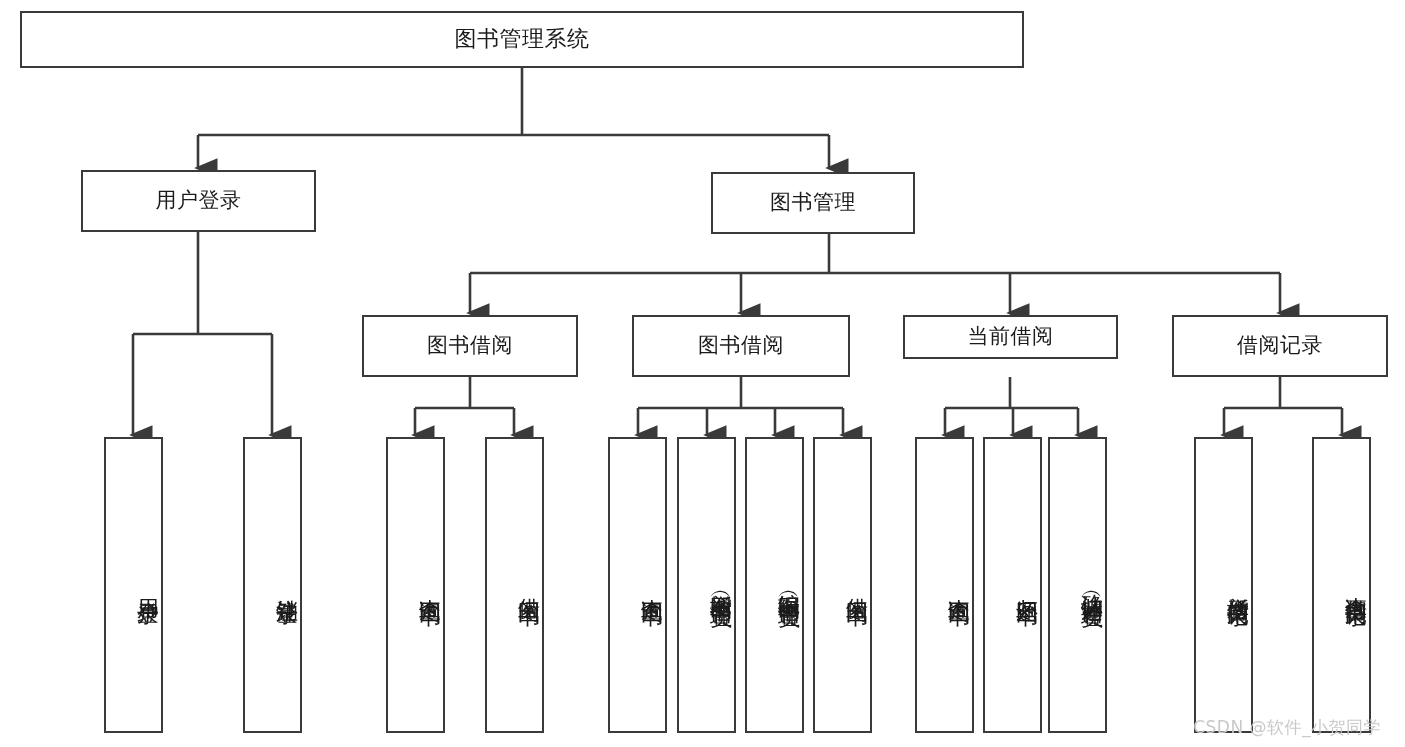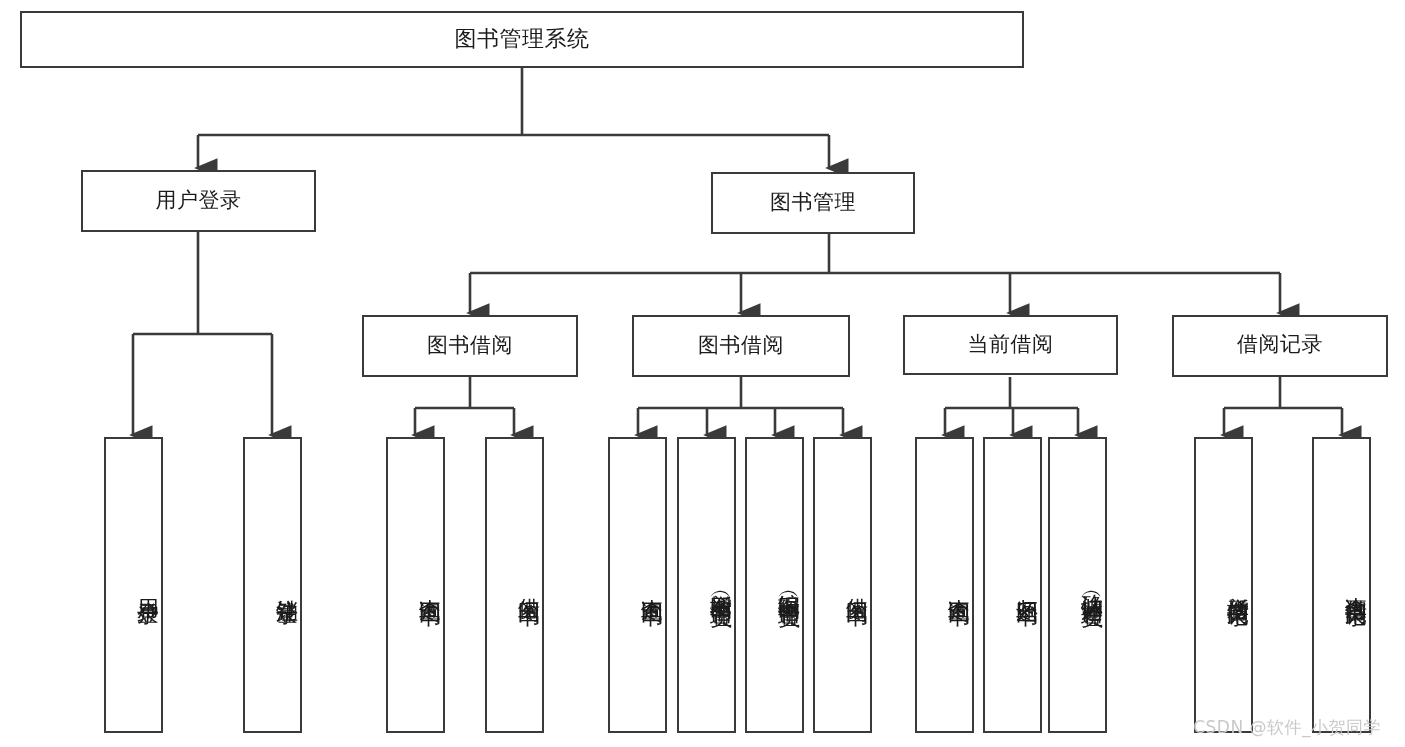--- a/index.html
+++ b/index.html
@@ -141,24 +141,24 @@
   <div class="node horiz" style="left:711px; top:172px; width:204px; height:62px;">
     <span>图书管理</span>
   </div>
 
   <div class="node horiz" style="left:362px; top:315px; width:216px; height:62px;">
     <span>图书借阅</span>
   </div>
   <div class="node horiz" style="left:632px; top:315px; width:218px; height:62px;">
     <span>图书借阅</span>
   </div>
-  <div class="node horiz" style="left:903px; top:315px; width:215px; height:60px;">
+  <div class="node horiz" style="left:903px; top:315px; width:215px; height:44px;">
     <span>当前借阅</span>
   </div>
-  <div class="node horiz" style="left:1172px; top:315px; width:216px; height:62px;font-family:Liberation Mono, monospace;">
+  <div class="node horiz" style="left:1172px; top:315px; width:216px; height:62px;">
     <span>借阅记录</span>
   </div>
 
   <div class="node vert" style="left:104px; top:437px; width:59px; height:296px;">
     <span class="vtext">用户登录</span>
   </div>
   <div class="node vert" style="left:243px; top:437px; width:59px; height:296px;">
     <span class="vtext">注销登录</span>
   </div>
 

